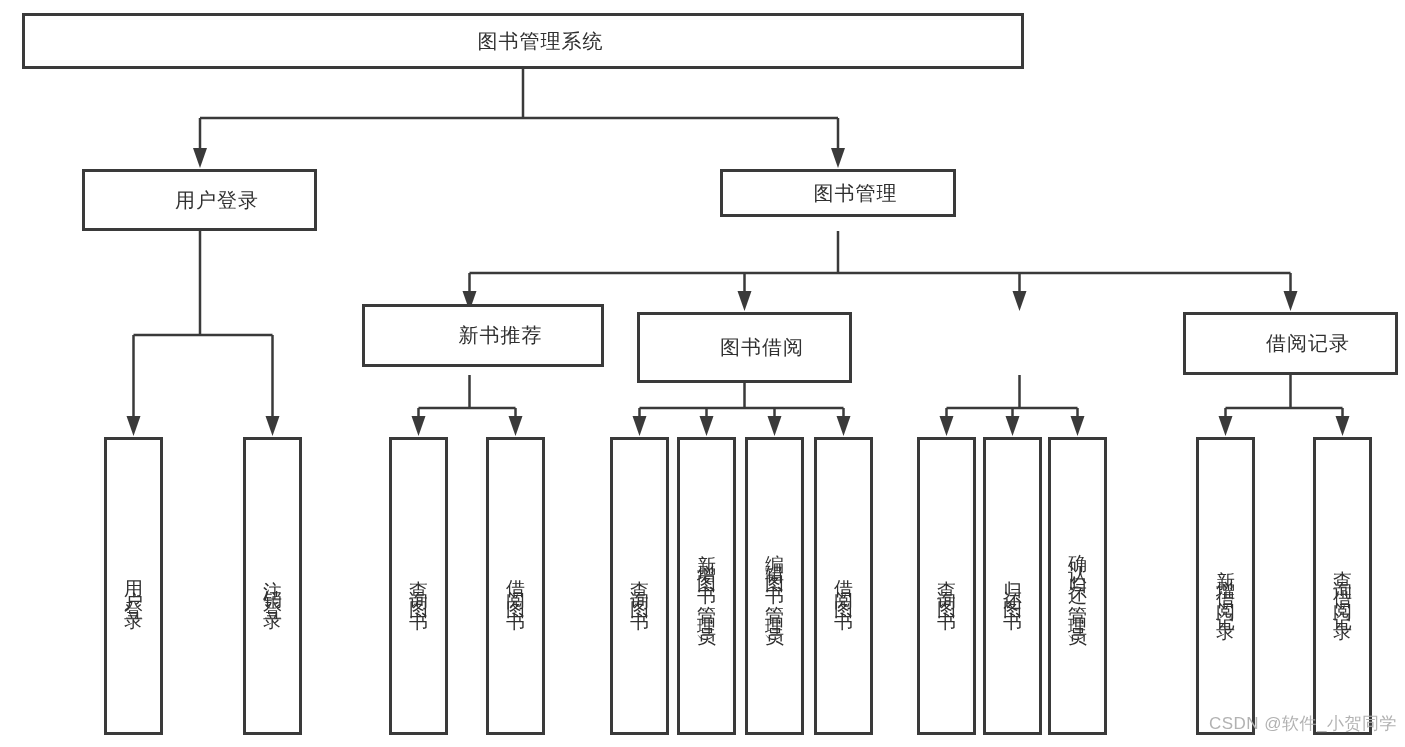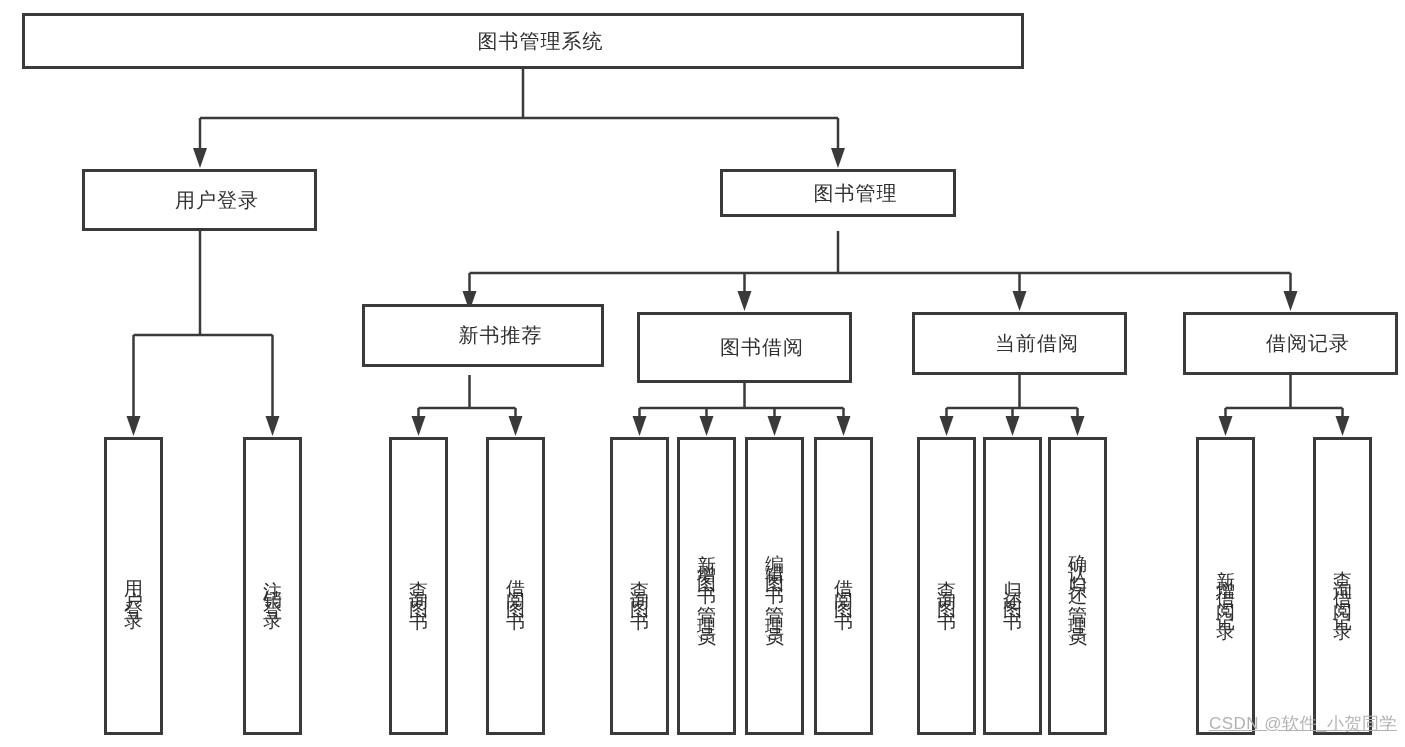--- a/index.html
+++ b/index.html
@@ -22,21 +22,20 @@
     text-orientation:mixed;
     font-size:19px;
     line-height:1.15;
     letter-spacing:0.55em;
     white-space:nowrap;
   }
   .watermark {
     position:absolute; right:8px; top:712px;
     font-size:17px; color:#b2b2b2; letter-spacing:0.5px;
     z-index:5;
-    text-decoration:underline;
   }
 </style>
 </head>
 <body>
 
 <div class="canvas">
 
   <svg class="connectors" viewBox="0 0 1405 747" xmlns="http://www.w3.org/2000/svg">
     <g stroke="#3a3a3a" stroke-width="2.5" fill="none">
 
@@ -113,23 +112,20 @@
   <div class="box hbox" style="left:720px;top:169px;width:236px;height:48px">
     <span>图书管理</span>
   </div>
 
   <div class="box hbox" style="left:362px;top:304px;width:242px;height:63px">
     <span>新书推荐</span>
   </div>
   <div class="box hbox" style="left:637px;top:312px;width:215px;height:71px">
     <span>图书借阅</span>
   </div>
-  <div class="box hbox" style="left:912px;top:312px;width:215px;height:63px">
-    <span>当前借阅</span>
-  </div>
   <div class="box hbox" style="left:1183px;top:312px;width:215px;height:63px">
     <span>借阅记录</span>
   </div>
 
   <div class="box leaf" style="left:104px;top:437px;width:59px;height:298px">
     <span class="vtext">用户登录</span>
   </div>
   <div class="box leaf" style="left:243px;top:437px;width:59px;height:298px">
     <span class="vtext">注销登录</span>
   </div>

